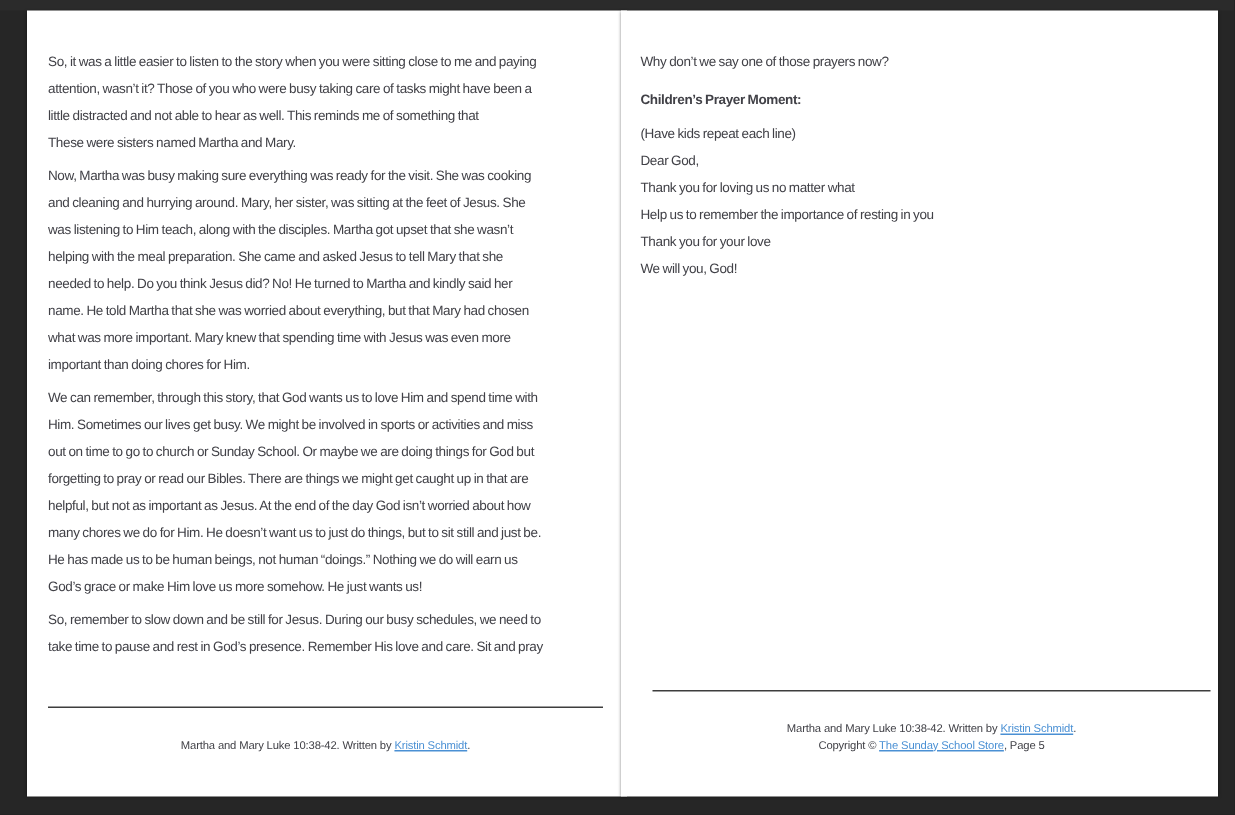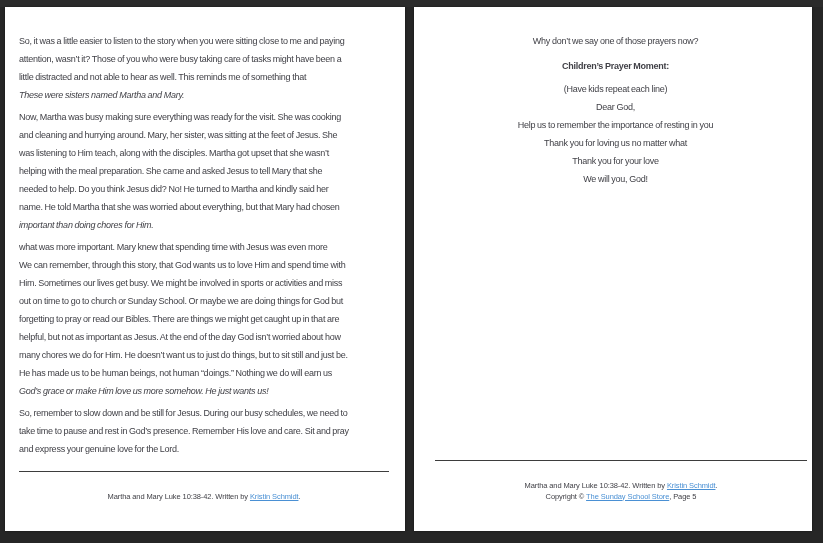--- a/index.html
+++ b/index.html
@@ -21,37 +21,37 @@
     width: 823px; height: 7px;
     background: #2b2b2b;
   }
   .page {
     position: absolute;
     top: 7px;
     height: 524px;
     background: #ffffff;
     box-shadow: 0 0 2px rgba(0,0,0,0.5);
   }
-  #page-left  { left: 5px;   width: 400px; }
+  #page-left  { left: 18px;   width: 400px; }
   #page-right { left: 414px; width: 398px; }
 
   .content { position: absolute; top: 25px; }
   #page-left  .content { left: 14px; right: 14px; }
-  #page-right .content { left: 13px; right: 8px; text-align: center; }
+  #page-right .content { left: 13px; right: 8px; }
 
   .text-line, .prayer-line {
     font-size: 9px;
     line-height: 18px;
     letter-spacing: -0.25px;
     word-spacing: -0.4px;
     color: #414147;
     white-space: nowrap;
     overflow: visible;
   }
-  .para-end { margin-bottom: 4px; font-style: italic; }
+  .para-end { margin-bottom: 4px; }
   .bold { font-weight: bold; }
   .gap-lg { margin-bottom: 7px; }
   .gap-md { margin-bottom: 5px; }
 
   .footer {
     position: absolute;
     bottom: 29px;
     border-top: 1px solid #3d3d3d;
     padding-top: 20px;
     text-align: center;
@@ -81,47 +81,46 @@
         <div class="text-line">So, it was a little easier to listen to the story when you were sitting close to me and paying</div>
         <div class="text-line">attention, wasn’t it? Those of you who were busy taking care of tasks might have been a</div>
         <div class="text-line">little distracted and not able to hear as well. This reminds me of something that</div>
         <div class="text-line para-end">These were sisters named Martha and Mary.</div>
         <div class="text-line">Now, Martha was busy making sure everything was ready for the visit. She was cooking</div>
         <div class="text-line">and cleaning and hurrying around. Mary, her sister, was sitting at the feet of Jesus. She</div>
         <div class="text-line">was listening to Him teach, along with the disciples. Martha got upset that she wasn’t</div>
         <div class="text-line">helping with the meal preparation. She came and asked Jesus to tell Mary that she</div>
         <div class="text-line">needed to help. Do you think Jesus did? No! He turned to Martha and kindly said her</div>
         <div class="text-line">name. He told Martha that she was worried about everything, but that Mary had chosen</div>
+        <div class="text-line">what was more important. Mary knew that spending time with Jesus was even more</div>
         <div class="text-line para-end">important than doing chores for Him.</div>
-        <div class="text-line">what was more important. Mary knew that spending time with Jesus was even more</div>
         <div class="text-line">We can remember, through this story, that God wants us to love Him and spend time with</div>
         <div class="text-line">Him. Sometimes our lives get busy. We might be involved in sports or activities and miss</div>
         <div class="text-line">out on time to go to church or Sunday School. Or maybe we are doing things for God but</div>
         <div class="text-line">forgetting to pray or read our Bibles. There are things we might get caught up in that are</div>
         <div class="text-line">helpful, but not as important as Jesus.  At the end of the day God isn’t worried about how</div>
         <div class="text-line">many chores we do for Him. He doesn’t want us to just do things, but to sit still and just be.</div>
         <div class="text-line">He has made us to be human beings, not human “doings.” Nothing we do will earn us</div>
         <div class="text-line para-end">God’s grace or make Him love us more somehow. He just wants us!</div>
         <div class="text-line">So, remember to slow down and be still for Jesus. During our busy schedules, we need to</div>
         <div class="text-line">take time to pause and rest in God’s presence. Remember His love and care. Sit and pray</div>
-        <div class="text-line">and express your genuine love for the Lord.</div>
       </div>
     <div class="footer">
       <div class="footer-line"><span>Martha and Mary Luke 10:38-42. Written by </span><span class="link">Kristin Schmidt</span><span>.</span></div>
     </div>
   </div>
 
   <div class="page" id="page-right">
     <div class="content">
         <div class="prayer-line gap-lg">Why don’t we say one of those prayers now?</div>
         <div class="prayer-line bold gap-md">Children’s Prayer Moment:</div>
         <div class="prayer-line">(Have kids repeat each line)</div>
         <div class="prayer-line">Dear God,</div>
+        <div class="prayer-line">Thank you for loving us no matter what</div>
         <div class="prayer-line">Help us to remember the importance of resting in you</div>
-        <div class="prayer-line">Thank you for loving us no matter what</div>
         <div class="prayer-line">Thank you for your love</div>
         <div class="prayer-line">We will you, God!</div>
       </div>
     <div class="footer">
       <div class="footer-line"><span>Martha and Mary Luke 10:38-42. Written by </span><span class="link">Kristin Schmidt</span><span>.</span></div>
       <div class="footer-line"><span>Copyright © </span><span class="link">The Sunday School Store</span><span>, Page 5</span></div>
     </div>
   </div>
 </div>
 

